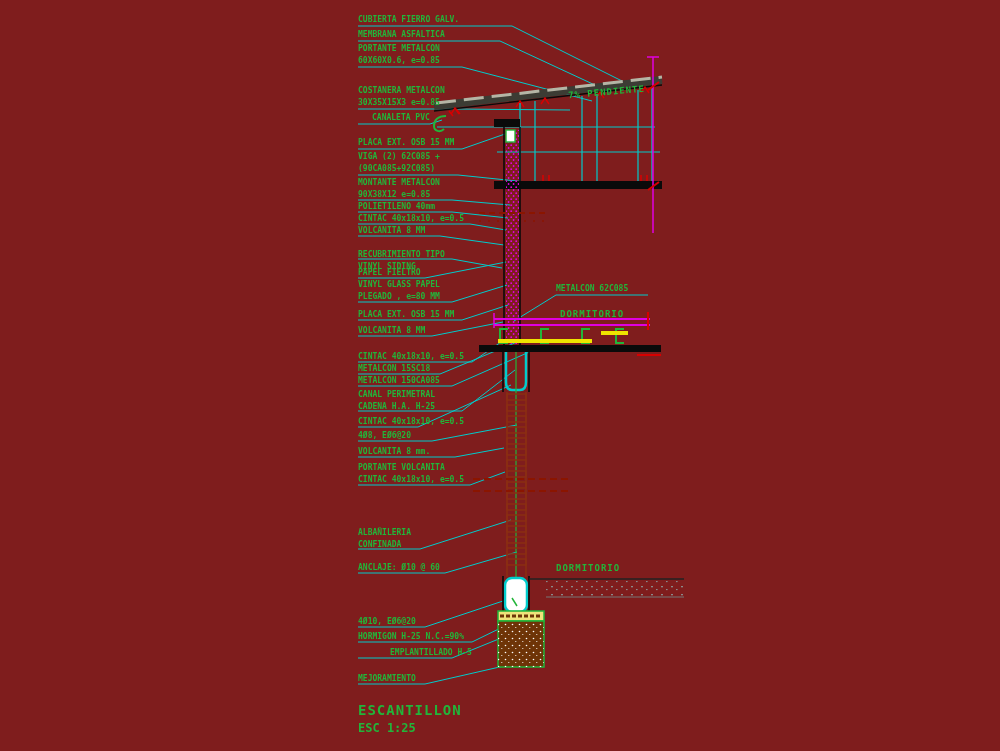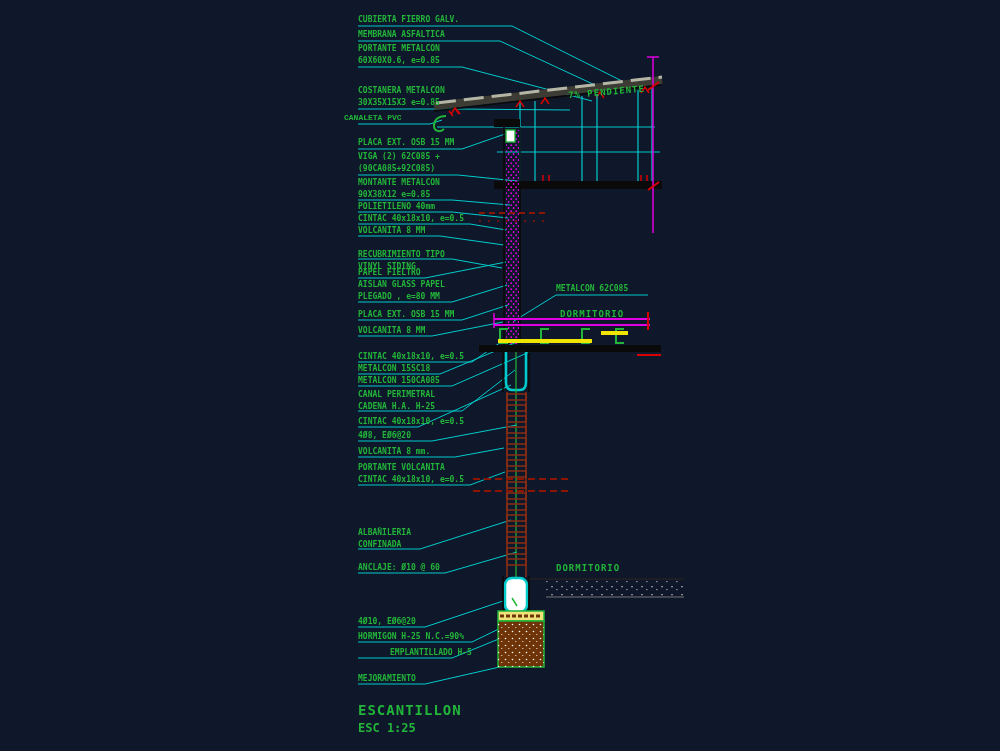--- a/index.html
+++ b/index.html
@@ -1,16 +1,16 @@
 <!DOCTYPE html>
 <html style="--ann: #22b53a;"><head>
 <meta charset="utf-8">
 <style>
   html,body{margin:0;padding:0;background:#fff;}
-  #stage{position:relative;width:1000px;height:751px;background:#0f172a;overflow:hidden;
+  #stage{position:relative;width:1000px;height:751px;background:#7f1d1d;overflow:hidden;
          font-family:"DejaVu Sans Mono", monospace;}
   #cad{position:absolute;left:0;top:0;}
   .ann{position:absolute;color:var(--ann,#22b53a);font-size:8px;line-height:12px;
        white-space:pre;letter-spacing:0px;font-weight:bold;}
   .ann.room{font-size:9px;letter-spacing:1px;}
   .ann.slope{transform:rotate(-5deg);font-size:9px;letter-spacing:1px;}
   .ann.title{font-size:14px;letter-spacing:1px;}
   .ann.scale{font-size:12px;}
 </style>
 </head>
@@ -215,30 +215,30 @@
       <line x1="529" y1="579" x2="684" y2="579" stroke="#222222" stroke-width="1.5"></line>
       <line x1="546" y1="597" x2="684" y2="597" stroke="#777777" stroke-width="1"></line>
     </g>
   </svg>
 
   <div id="labels">
       <div class="ann" style="left: 358px; top: 14px;"><div>CUBIERTA FIERRO GALV.</div></div>
       <div class="ann" style="left: 358px; top: 29px;"><div>MEMBRANA ASFALTICA</div></div>
       <div class="ann" style="left: 358px; top: 43px;"><div>PORTANTE METALCON</div><div>60X60X0.6, e=0.85</div></div>
       <div class="ann" style="left: 358px; top: 85px;"><div>COSTANERA METALCON</div><div>30X35X15X3 e=0.85</div></div>
-      <div class="ann" style="left: 344px; top: 112px; font-family: Liberation Mono, monospace;"><div>CANALETA PVC</div></div>
+      <div class="ann" style="left: 372px; top: 112px;"><div>CANALETA PVC</div></div>
       <div class="ann" style="left: 358px; top: 137px;"><div>PLACA EXT. OSB 15 MM</div></div>
       <div class="ann" style="left: 358px; top: 151px;"><div>VIGA (2) 62C085 +</div><div>(90CA085+92C085)</div></div>
       <div class="ann" style="left: 358px; top: 177px;"><div>MONTANTE METALCON</div><div>90X38X12 e=0.85</div></div>
       <div class="ann" style="left: 358px; top: 201px;"><div>POLIETILENO 40mm</div></div>
       <div class="ann" style="left: 358px; top: 213px;"><div>CINTAC 40x18x10, e=0.5</div></div>
       <div class="ann" style="left: 358px; top: 225px;"><div>VOLCANITA 8 MM</div></div>
       <div class="ann" style="left: 358px; top: 249px;"><div>RECUBRIMIENTO TIPO</div><div>VINYL SIDING</div></div>
       <div class="ann" style="left: 358px; top: 267px;"><div>PAPEL FIELTRO</div></div>
-      <div class="ann" style="left: 358px; top: 279px;"><div>AISLAN GLASS PAPEL</div><div>PLEGADO , e=80 MM</div></div>
+      <div class="ann" style="left: 358px; top: 279px;"><div>VINYL GLASS PAPEL</div><div>PLEGADO , e=80 MM</div></div>
       <div class="ann" style="left: 358px; top: 309px;"><div>PLACA EXT. OSB 15 MM</div></div>
       <div class="ann" style="left: 358px; top: 325px;"><div>VOLCANITA 8 MM</div></div>
       <div class="ann" style="left: 358px; top: 351px;"><div>CINTAC 40x18x10, e=0.5</div></div>
       <div class="ann" style="left: 358px; top: 363px;"><div>METALCON 15SC18</div></div>
       <div class="ann" style="left: 358px; top: 375px;"><div>METALCON 150CA085</div></div>
       <div class="ann" style="left: 358px; top: 389px;"><div>CANAL PERIMETRAL</div><div>CADENA H.A. H-25</div></div>
       <div class="ann" style="left: 358px; top: 416px;"><div>CINTAC 40x18x10, e=0.5</div></div>
       <div class="ann" style="left: 358px; top: 430px;"><div>4Ø8, EØ6@20</div></div>
       <div class="ann" style="left: 358px; top: 446px;"><div>VOLCANITA 8 mm.</div></div>
       <div class="ann" style="left: 358px; top: 462px;"><div>PORTANTE VOLCANITA</div><div>CINTAC 40x18x10, e=0.5</div></div>

